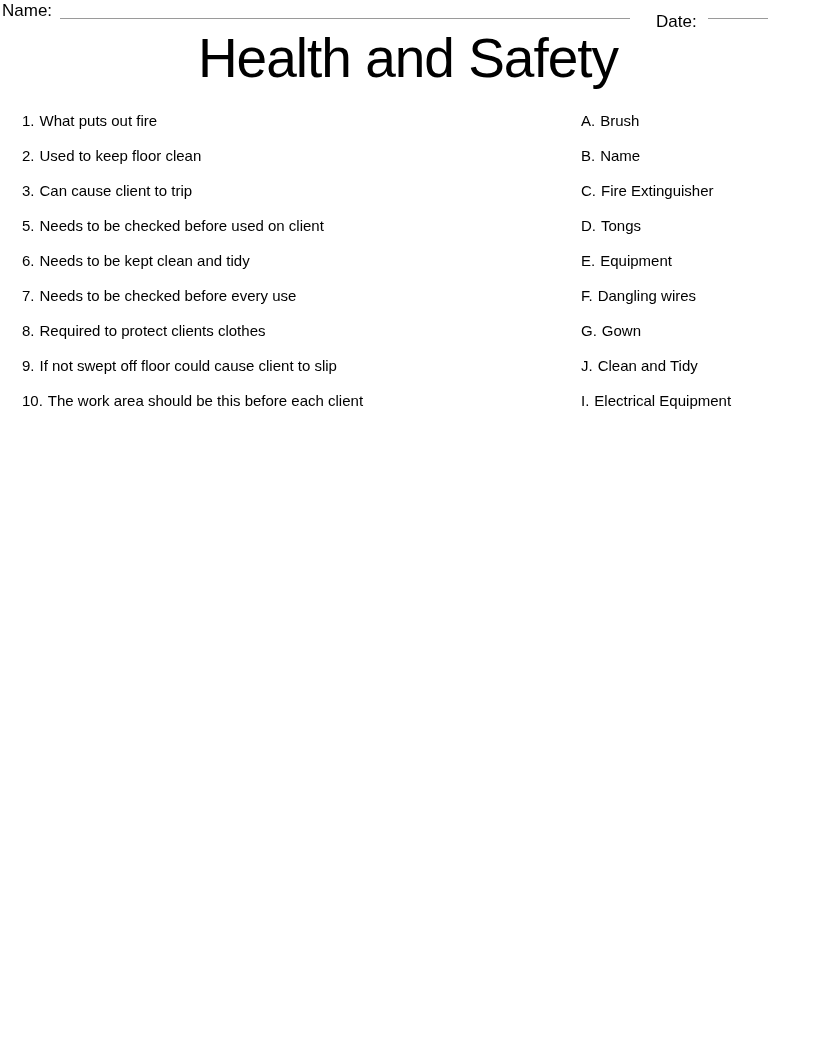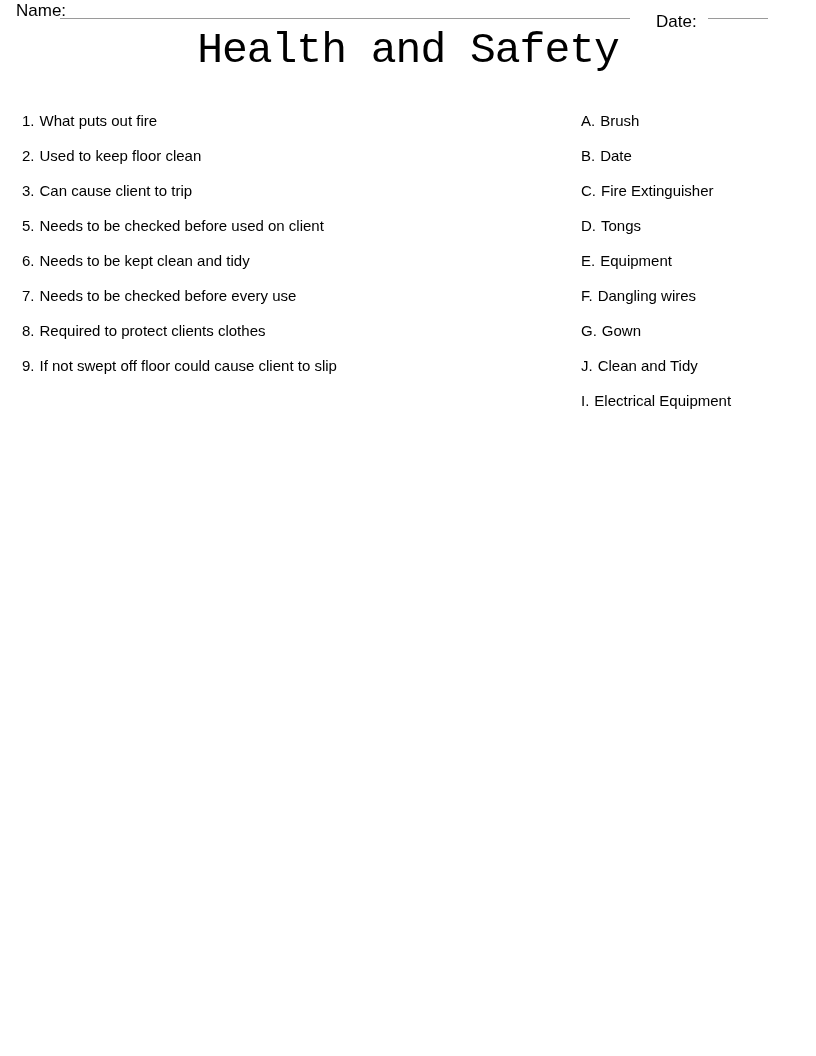--- a/index.html
+++ b/index.html
@@ -18,41 +18,41 @@
     height: 1056px;
     background: #ffffff;
   }
   
   .hdr-label {
     position: absolute;
     font-size: 17px;
     line-height: 20px;
     color: #000000;
   }
-  .name-label { left: 16px; top: 1px; }
+  .name-label { left: 2px; top: 1px; }
   .date-label { left: 656px; top: 12px; }
   .blank-line {
     position: absolute;
     border-bottom: 1.5px solid #9a9a9a;
     height: 1px;
   }
   .name-line { left: 60px; top: 18px; width: 570px; }
   .date-line { left: 708px; top: 18px; width: 60px; }
   
   .title {
     position: absolute;
     top: 26px;
     left: 0;
     width: 816px;
     text-align: center;
-    font-size: 43px;
+    font-size: 55px;
     font-weight: 400;
     letter-spacing: -1px;
     color: #000000;
-    font-family: Liberation Mono, monospace;
+    font-family: Liberation Sans, sans-serif;
   }
   
   .col {
     position: absolute;
     top: 103px;
   }
   .questions-col { left: 2px; width: 560px; }
   .answers-col { left: 561px; width: 240px; }
   .match-item {
     height: 35px;
@@ -94,28 +94,31 @@
     </div>
     <div class="match-item">
       <span class="item-num">7.</span><span>Needs to be checked before every use</span>
     </div>
     <div class="match-item">
       <span class="item-num">8.</span><span>Required to protect clients clothes</span>
     </div>
     <div class="match-item">
       <span class="item-num">9.</span><span>If not swept off floor could cause client to slip</span>
     </div>
+    <div class="match-item">
+      <span class="item-num">10.</span><span>The work area should be this before each client</span>
+    </div>
   </div>
 
   <div class="col answers-col">
     <div class="match-item">
       <span class="item-num">A.</span><span>Brush</span>
     </div>
     <div class="match-item">
-      <span class="item-num">B.</span><span>Date</span>
+      <span class="item-num">B.</span><span>Name</span>
     </div>
     <div class="match-item">
       <span class="item-num">C.</span><span>Fire Extinguisher</span>
     </div>
     <div class="match-item">
       <span class="item-num">D.</span><span>Tongs</span>
     </div>
     <div class="match-item">
       <span class="item-num">E.</span><span>Equipment</span>
     </div>

